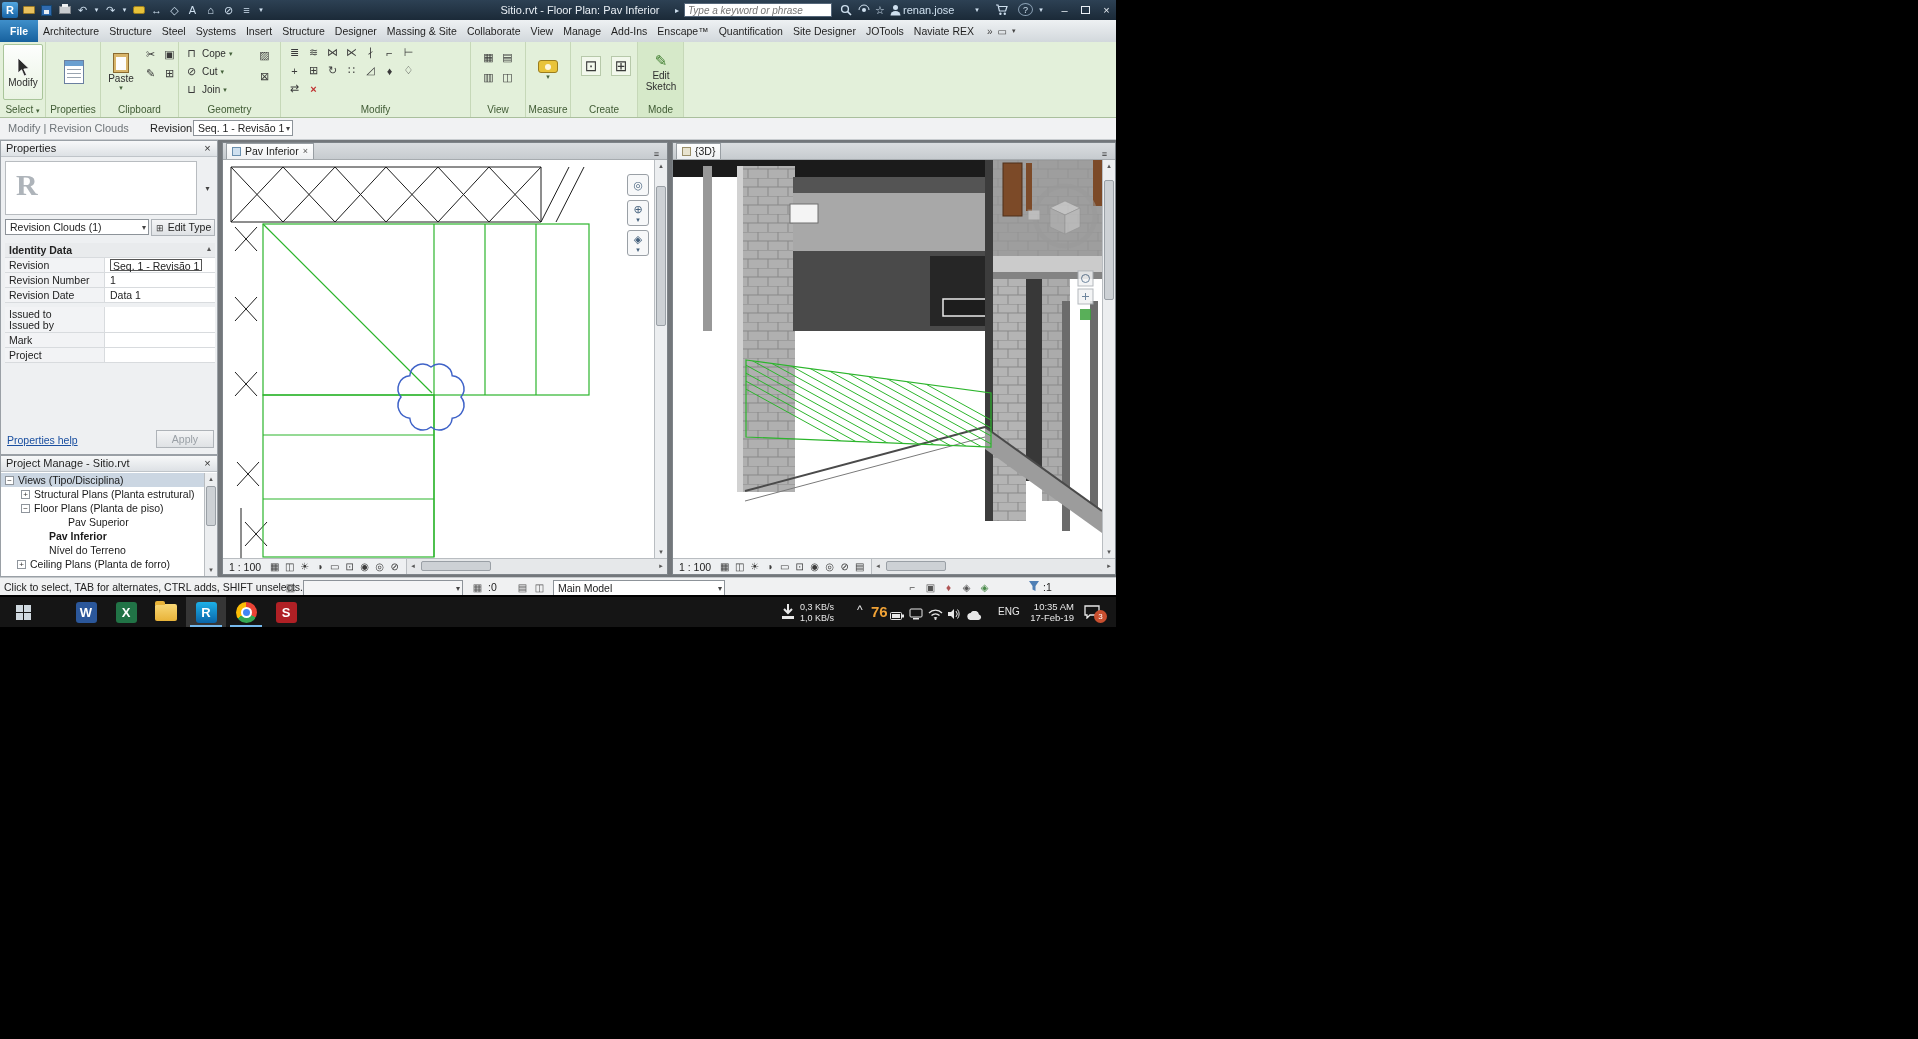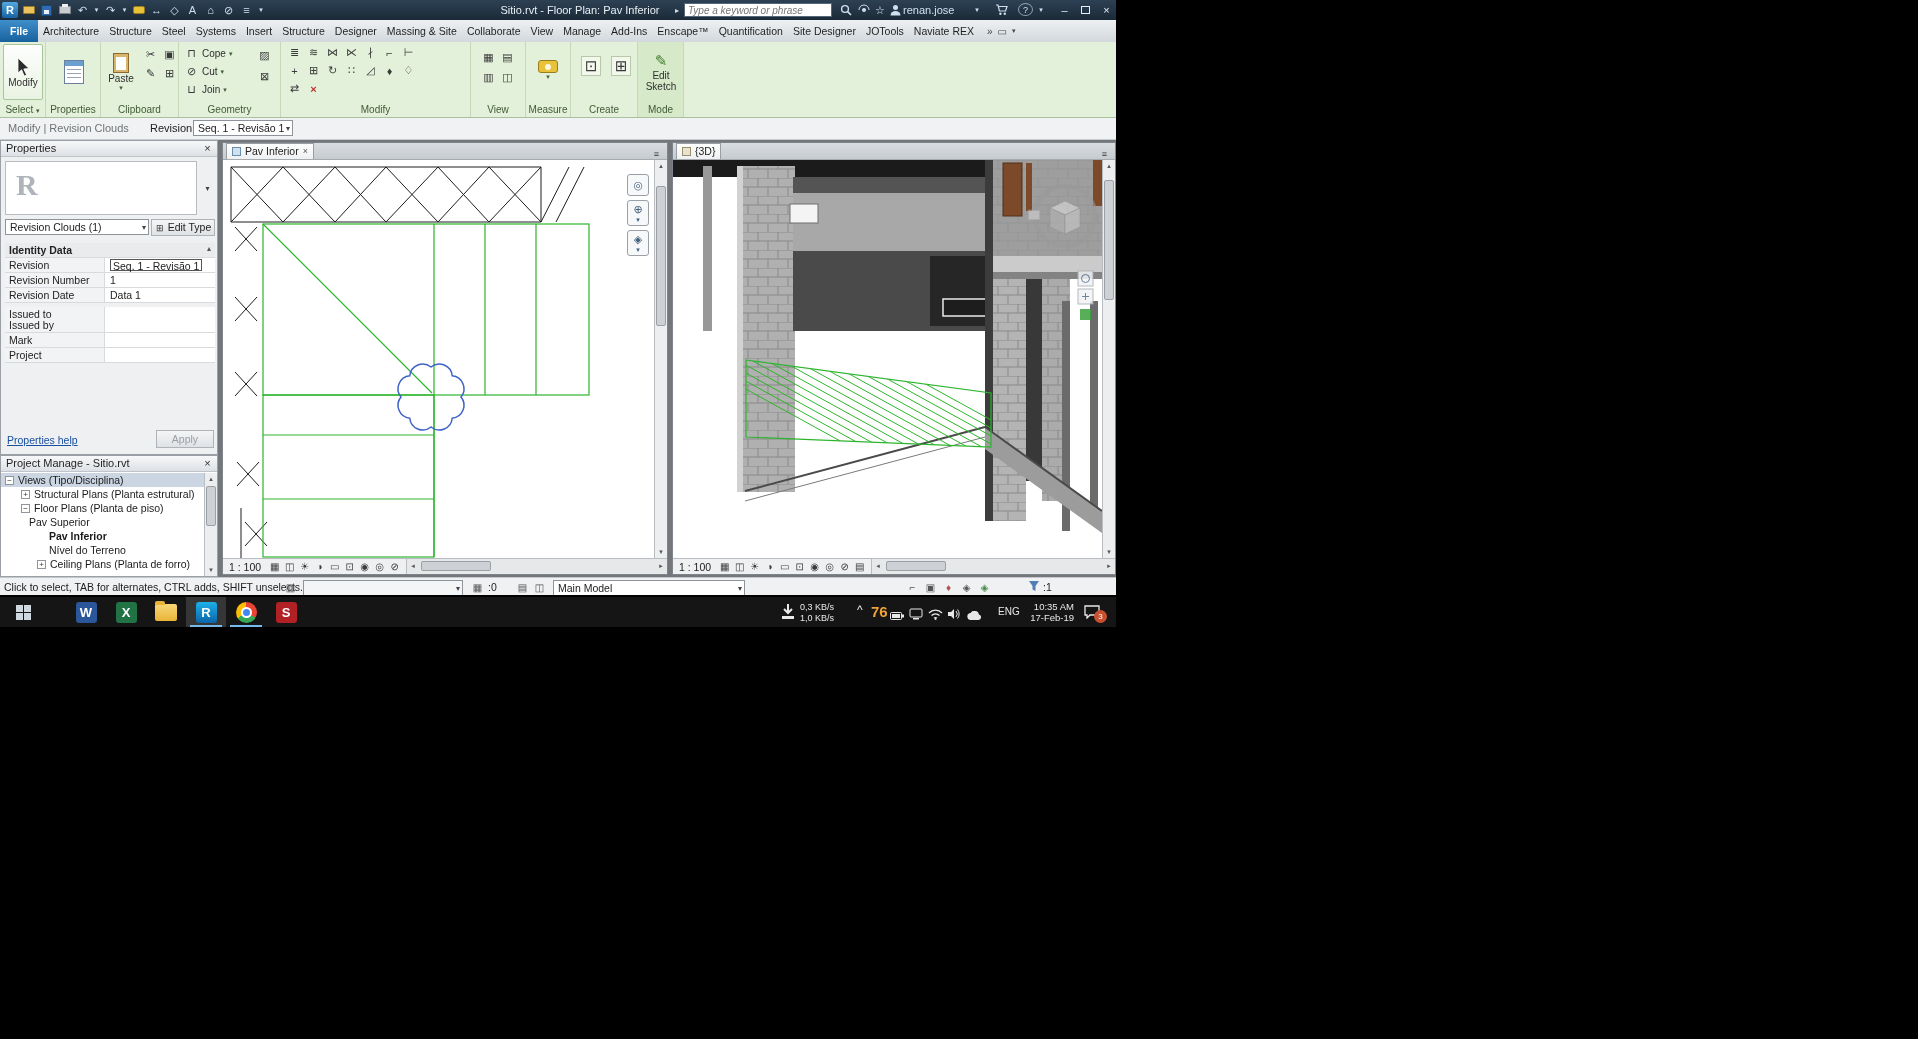--- a/index.html
+++ b/index.html
@@ -362,24 +362,24 @@
 
   <div class="pal" style="left:0;top:455px;width:218px;height:122px;background:#fff">
     <div class="palhead">
       <span>Project Manage - Sitio.rvt</span>
       <span class="palx">×</span>
     </div>
     <div class="ab" style="left:0;top:17px;right:13px;bottom:0;overflow:hidden">
       <div class="ti" style="padding-left:4px;background:#cbd6e2"><span class="exp">−</span><span>Views (Tipo/Disciplina)</span></div>
       <div class="ti" style="padding-left:20px"><span class="exp">+</span><span>Structural Plans (Planta estrutural)</span></div>
       <div class="ti" style="padding-left:20px"><span class="exp">−</span><span>Floor Plans (Planta de piso)</span></div>
-      <div class="ti" style="padding-left:28px"><span>Pav Superior</span></div>
+      <div class="ti" style="padding-left:67px"><span>Pav Superior</span></div>
       <div class="ti" style="padding-left:48px;font-weight:bold"><span>Pav Inferior</span></div>
       <div class="ti" style="padding-left:48px"><span>Nível do Terreno</span></div>
-      <div class="ti" style="padding-left:36px"><span class="exp">+</span><span>Ceiling Plans (Planta de forro)</span></div>
+      <div class="ti" style="padding-left:16px"><span class="exp">+</span><span>Ceiling Plans (Planta de forro)</span></div>
     </div>
     <div class="ab" style="right:0;top:17px;width:13px;bottom:0;background:#eceef0;border-left:1px solid #b9bdc1">
       <span class="sarw" style="top:0">▴</span>
       <span class="sthumb" style="top:13px;height:40px"></span>
       <span class="sarw" style="bottom:0">▾</span>
     </div>
   </div>
 
   <div id="viewbg"></div>
 
@@ -561,21 +561,21 @@
   <div id="statusbar">
     <span class="ab" style="left:4px;top:3px;white-space:nowrap">Click to select, TAB for alternates, CTRL adds, SHIFT unselects.</span>
     <span class="sic" style="left:283px">▥</span>
     <span class="dd" style="left:303px;top:2px;width:160px;background:#f4f5f6">
         <span class="ddarrow">▾</span>
       </span>
     <span class="sic" style="left:470px">▦</span>
     <span class="ab" style="left:488px;top:3px">:0</span>
     <span class="sic" style="left:515px">▤</span>
     <span class="sic" style="left:532px">◫</span>
-    <span class="dd" style="left:553px;top:2px;width:192px"><span>Main Model</span><span class="ddarrow">▾</span></span>
+    <span class="dd" style="left:553px;top:2px;width:172px"><span>Main Model</span><span class="ddarrow">▾</span></span>
     <span class="sic" style="left:905px">⌐</span>
     <span class="sic" style="left:923px">▣</span>
     <span class="sic" style="left:941px;color:#b05555">♦</span>
     <span class="sic" style="left:959px">◈</span>
     <span class="sic" style="left:977px;color:#4a8a4a">◈</span>
     <span class="ab" style="left:1028px;top:2px">
       <svg width="12" height="12" viewBox="0 0 12 12">
           <path d="M1,1h10L7.5,6v5l-3-1.5V6z" fill="#4f7fb5"></path>
         </svg>
     </span>

